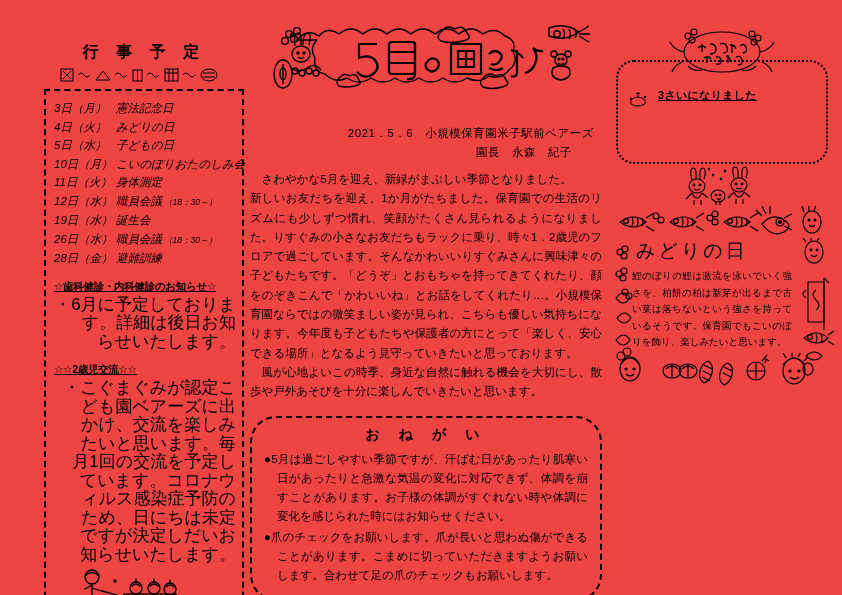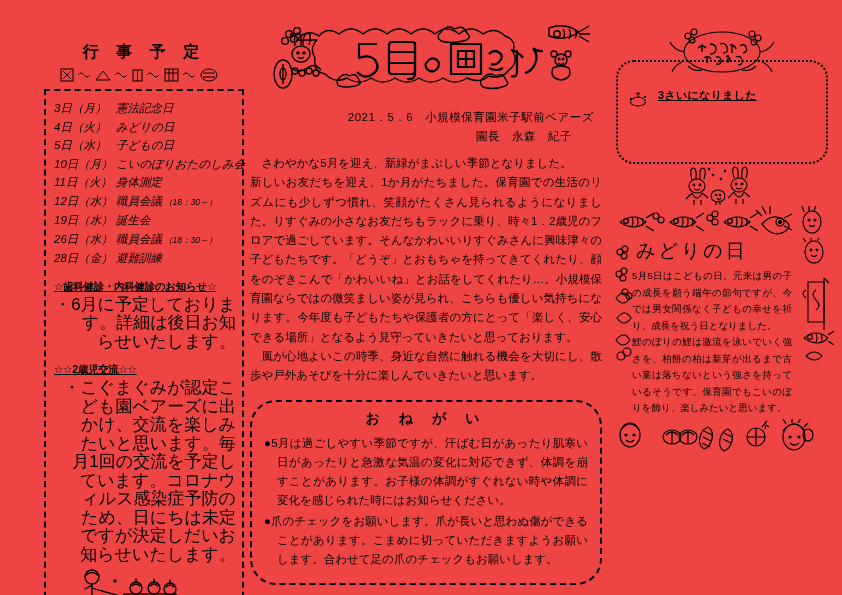--- a/index.html
+++ b/index.html
@@ -100,21 +100,21 @@
   }
   .banner {
     height: 82px;
     text-align: center;
     position: relative;
   }
   .dateline {
     text-align: right;
     font-size: 11.5px;
     line-height: 19px;
-    margin-top: 8px;
+    margin-top: 24px;
     padding-right: 8px;
     letter-spacing: 0.5px;
   }
   .dateline .d2 { margin-right: 22px; }
   .body-text {
     margin-top: 8px;
     font-size: 11.5px;
     line-height: 19.3px;
     text-align: justify;
   }
@@ -555,21 +555,20 @@
           <circle cx="12" cy="99" r="2.4"></circle>
           <path d="M18 96 q2 4 0 8 M23 96 q2 4 0 8"></path>
           <path d="M30 97 l6-4 M30 103 l6 4"></path>
           <path d="M8 118 q8-8 16 0 q-7 8 -16 0z"></path>
         </g>
       </svg>
 
       <div class="kodomo-title">みどりの日</div>
 
       <div class="kodomo-text">
-        <p>5月5日はこどもの日。元来は男の子の成長を願う端午の節句ですが、今では男女関係なく子どもの幸せを祈り、成長を祝う日となりました。</p>
         <p>鯉のぼりの鯉は激流を泳いでいく強さを、柏餅の柏は新芽が出るまで古い葉は落ちないという強さを持っているそうです。保育園でもこいのぼりを飾り、楽しみたいと思います。</p>
       </div>
     </div>
 
     <div class="bottom-illo">
       <svg width="210" height="40" viewBox="0 0 210 40">
         <g fill="none" stroke="#000" stroke-width="1.2" stroke-linejoin="round">
 
           <ellipse cx="14" cy="16" rx="10" ry="12"></ellipse>
           <path d="M4 12 q10-14 20 0"></path>

